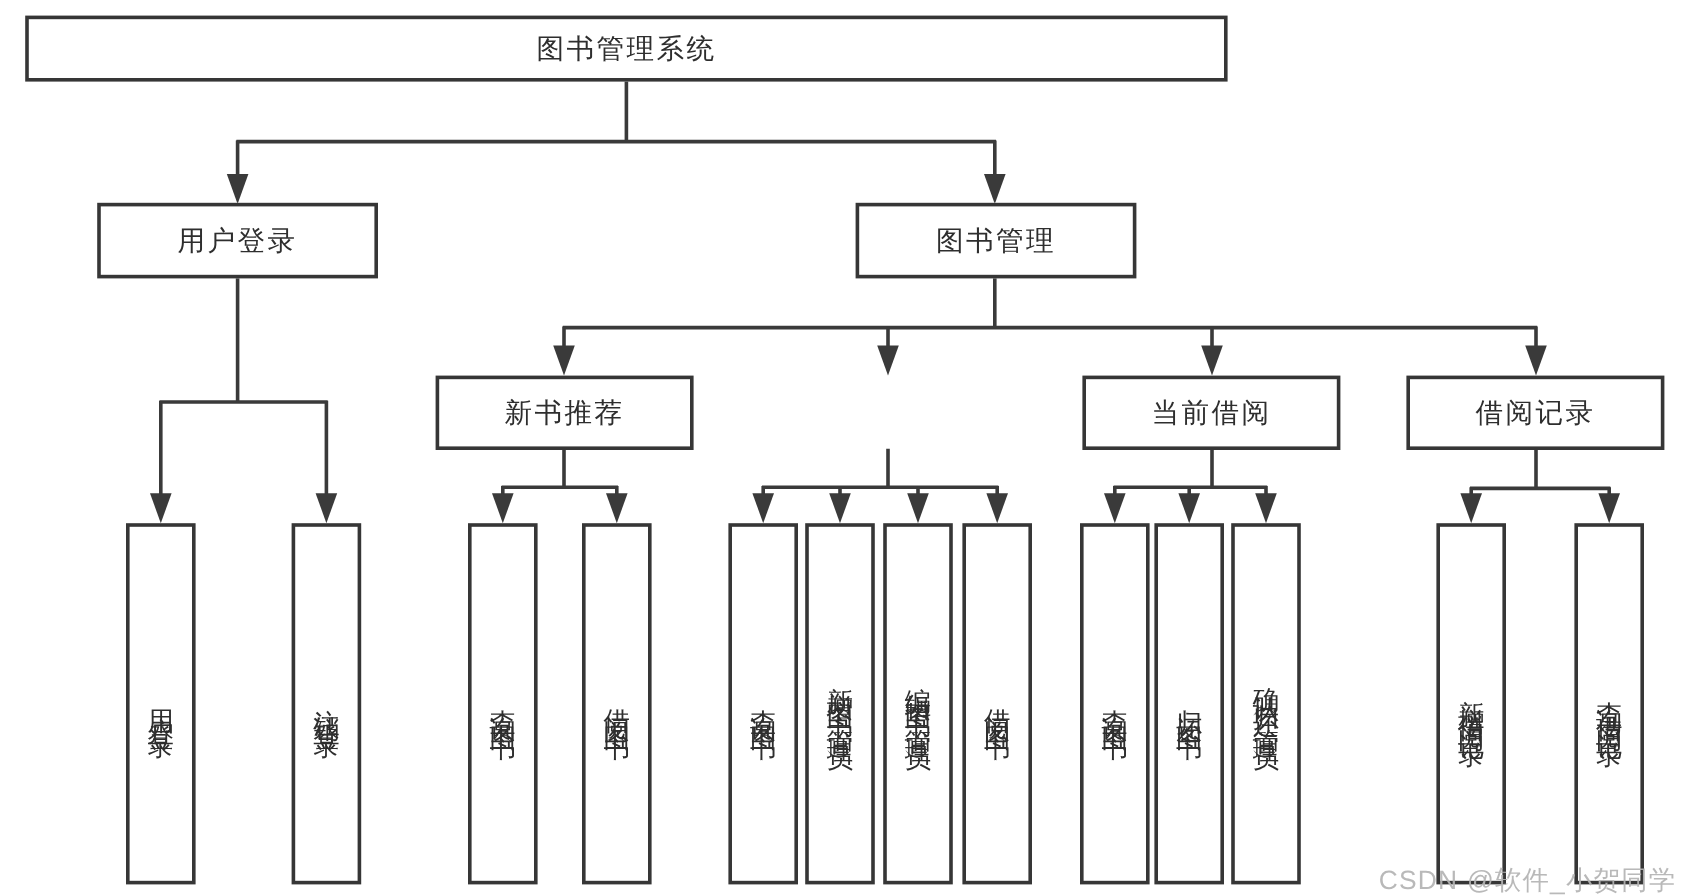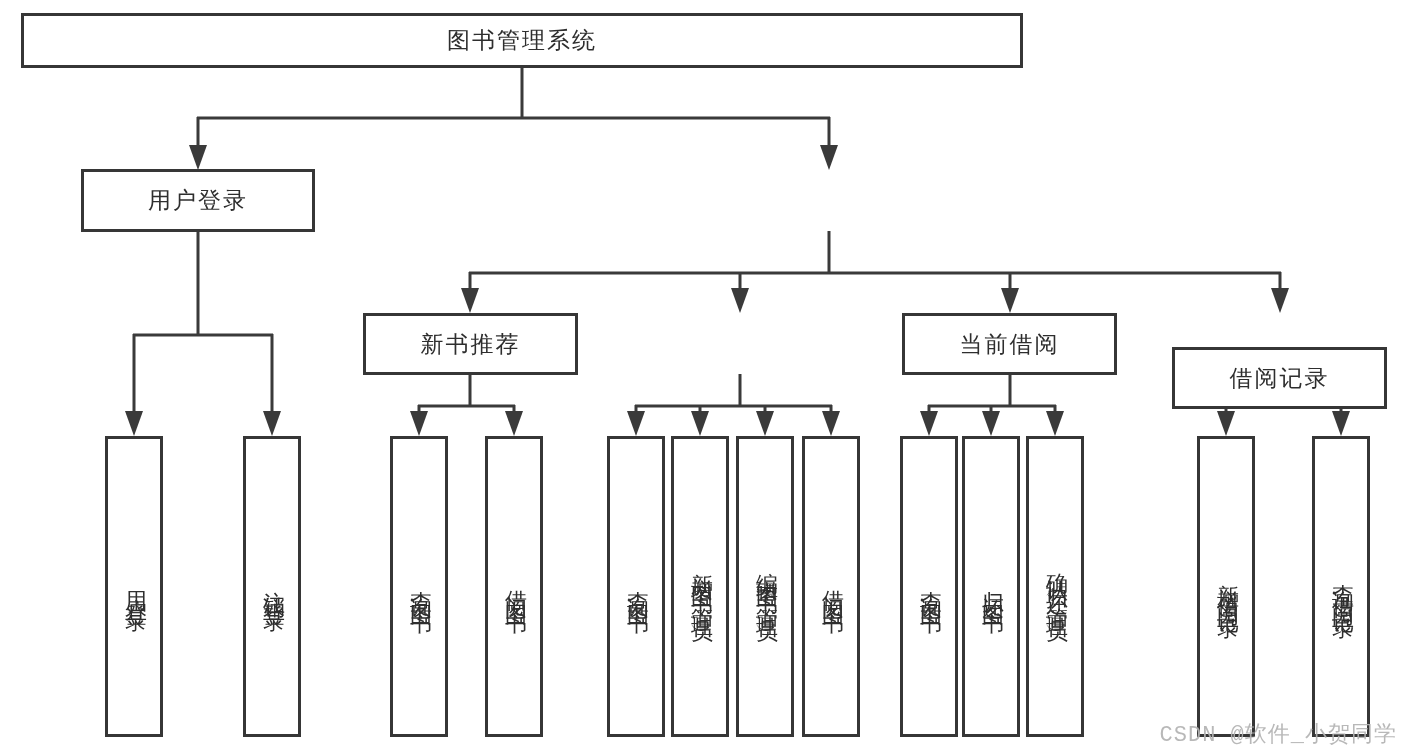--- a/index.html
+++ b/index.html
@@ -1,20 +1,20 @@
 <!DOCTYPE html>
 <html><head>
 <meta charset="utf-8">
 <style>
   html,body{margin:0;padding:0;background:#ffffff;}
   .canvas{
     position:relative;
     width:1405px;height:747px;
     background:#ffffff;
-    font-family:Liberation Mono, monospace;
+    font-family:Liberation Sans, sans-serif;
     overflow:hidden;
   }
   svg.wires{position:absolute;left:0;top:0;width:1405px;height:747px;}
   .box{
     position:absolute;
     box-sizing:border-box;
     background:#ffffff;
     border:3px solid #363636;
     display:flex;
     align-items:center;
@@ -91,28 +91,31 @@
     </g>
   </svg>
 
   <div class="box root-box" style="left:21px;top:13px;width:1002px;height:55px;">
     <span>图书管理系统</span>
   </div>
 
   <div class="box h-box" style="left:81px;top:169px;width:234px;height:63px;">
     <span>用户登录</span>
   </div>
+  <div class="box h-box" style="left:713px;top:169px;width:234px;height:63px;">
+    <span>图书管理</span>
+  </div>
 
   <div class="box h-box" style="left:363px;top:313px;width:215px;height:62px;">
     <span>新书推荐</span>
   </div>
   <div class="box h-box" style="left:902px;top:313px;width:215px;height:62px;">
     <span>当前借阅</span>
   </div>
-  <div class="box h-box" style="left:1172px;top:313px;width:215px;height:62px;margin-top:34px;">
+  <div class="box h-box" style="left:1172px;top:313px;width:215px;height:62px;">
     <span>借阅记录</span>
   </div>
 
   <div class="box leaf" style="left:105px;top:436px;width:58px;height:301px;">
     <span>用户登录</span>
   </div>
   <div class="box leaf" style="left:243px;top:436px;width:58px;height:301px;">
     <span>注销登录</span>
   </div>
 

